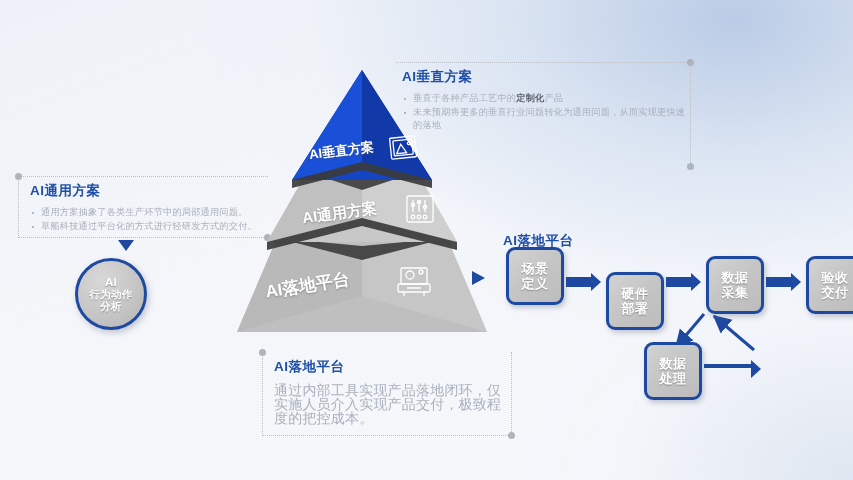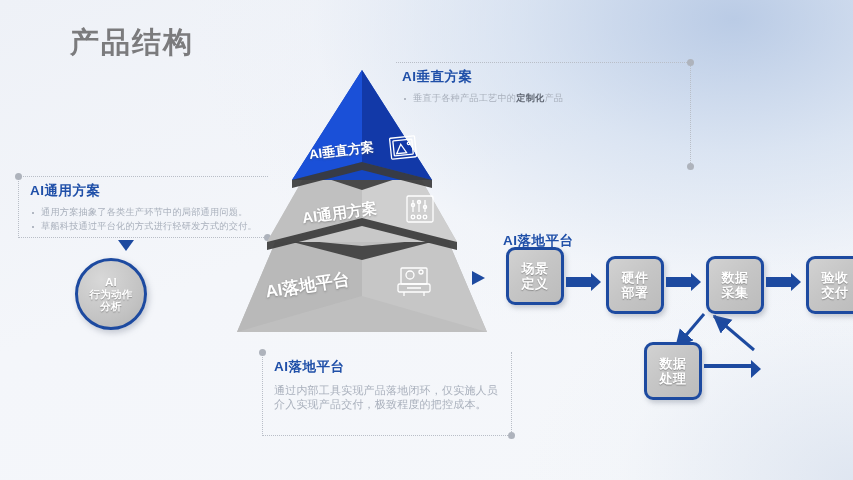--- a/index.html
+++ b/index.html
@@ -39,21 +39,21 @@
   .bullets li{
     position:relative;font-size:9.2px;line-height:13px;color:#a9b0bc;
     padding-left:11px;margin-bottom:1px;letter-spacing:0.2px;
   }
   .bullets li:before{
     content:"";position:absolute;left:2px;top:6px;width:2px;height:2px;
     background:#b2b8c3;
   }
   .bullets li b{color:#5f6672;font-weight:bold;}
   .plain-para{
-    position:relative;font-size:11px;line-height:14px;color:#a9b0bc;
+    position:relative;font-size:14px;line-height:14px;color:#a9b0bc;
     letter-spacing:0.2px;margin-top:7px;
   }
 
   
   #callout-vertical{left:396px;top:62px;width:295px;height:105px;}
   #callout-vertical .dbox{border-left:none;border-bottom:none;}
   #callout-vertical .callout-title{margin:6px 0 0 6px;}
   #callout-vertical .bullets{margin-left:6px;}
 
   
@@ -132,29 +132,29 @@
     border-left:10px solid #1d4aa0;
   }
   #flow svg.diag{position:absolute;left:0;top:0;width:350px;height:160px;
                  pointer-events:none;}
 </style>
 </head>
 <body>
 
 <div id="slide">
 
-  <div id="page-title">产品结构</div>
 
   <div class="callout" id="callout-vertical">
     <div class="dbox"></div>
     <div class="handle" style="right:-3px;top:-3px;"></div>
     <div class="handle" style="right:-3px;bottom:-3px;"></div>
     <div class="callout-title">AI垂直方案</div>
     <ul class="bullets">
       <li><span>垂直于各种产品工艺中的</span><b>定制化</b><span>产品</span></li>
+      <li><span>未来预期将更多的垂直行业问题转化为通用问题，从而实现更快速的落地</span></li>
     </ul>
   </div>
 
   <div class="callout" id="callout-general">
     <div class="dbox"></div>
     <div class="handle" style="left:-3px;top:-3px;"></div>
     <div class="handle" style="right:-3px;bottom:-3px;"></div>
     <div class="callout-title">AI通用方案</div>
     <ul class="bullets">
       <li><span>通用方案抽象了各类生产环节中的局部通用问题。</span></li>
@@ -254,21 +254,21 @@
       <path d="M208,82 L180,115" stroke="#1d4aa0" stroke-width="3" fill="none" marker-end="url(#ah)"></path>
       <path d="M258,118 L218,84" stroke="#1d4aa0" stroke-width="3" fill="none" marker-end="url(#ah)"></path>
     </svg>
 
     <div class="fbox" style="left:10px;top:15px;">
       <span>场景</span>
       <span>定义</span>
     </div>
     <div class="farrow" style="left:70px;top:45px;width:26px;"></div>
 
-    <div class="fbox" style="left:110px;top:24px;">
+    <div class="fbox" style="left:110px;top:40px;">
       <span>硬件</span>
       <span>部署</span>
     </div>
     <div class="farrow" style="left:170px;top:45px;width:26px;"></div>
 
     <div class="fbox" style="left:210px;top:24px;">
       <span>数据</span>
       <span>采集</span>
     </div>
     <div class="farrow" style="left:270px;top:45px;width:26px;"></div>

